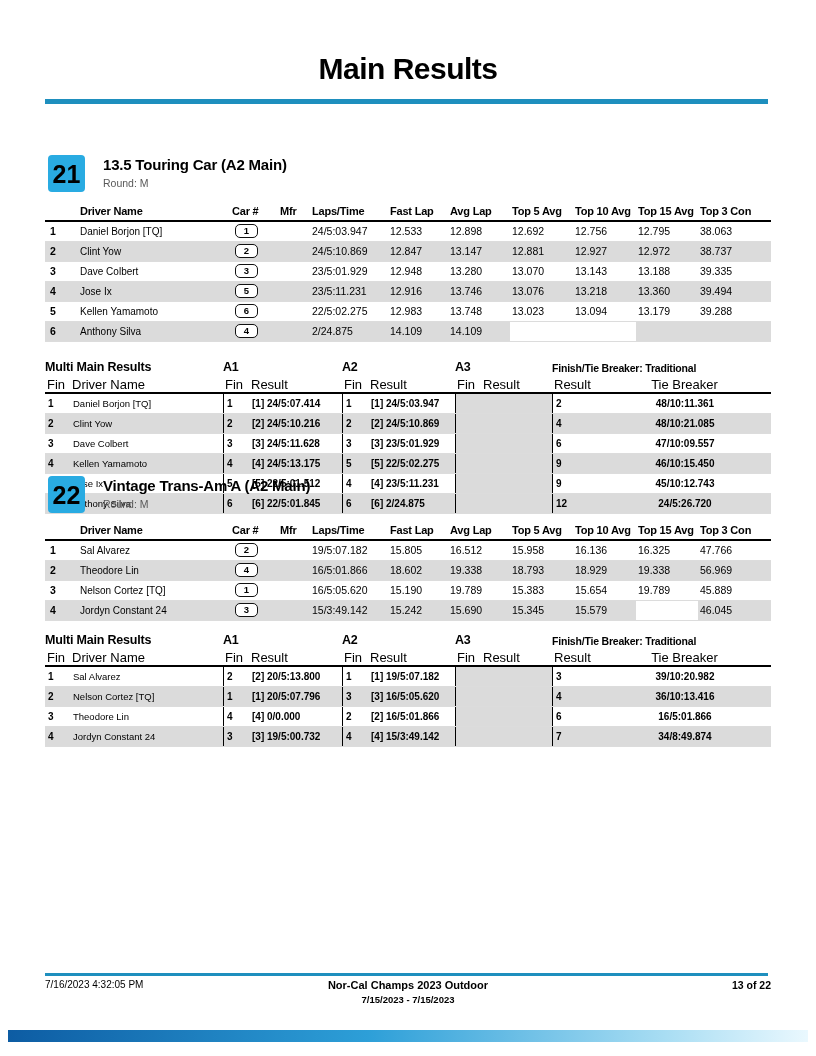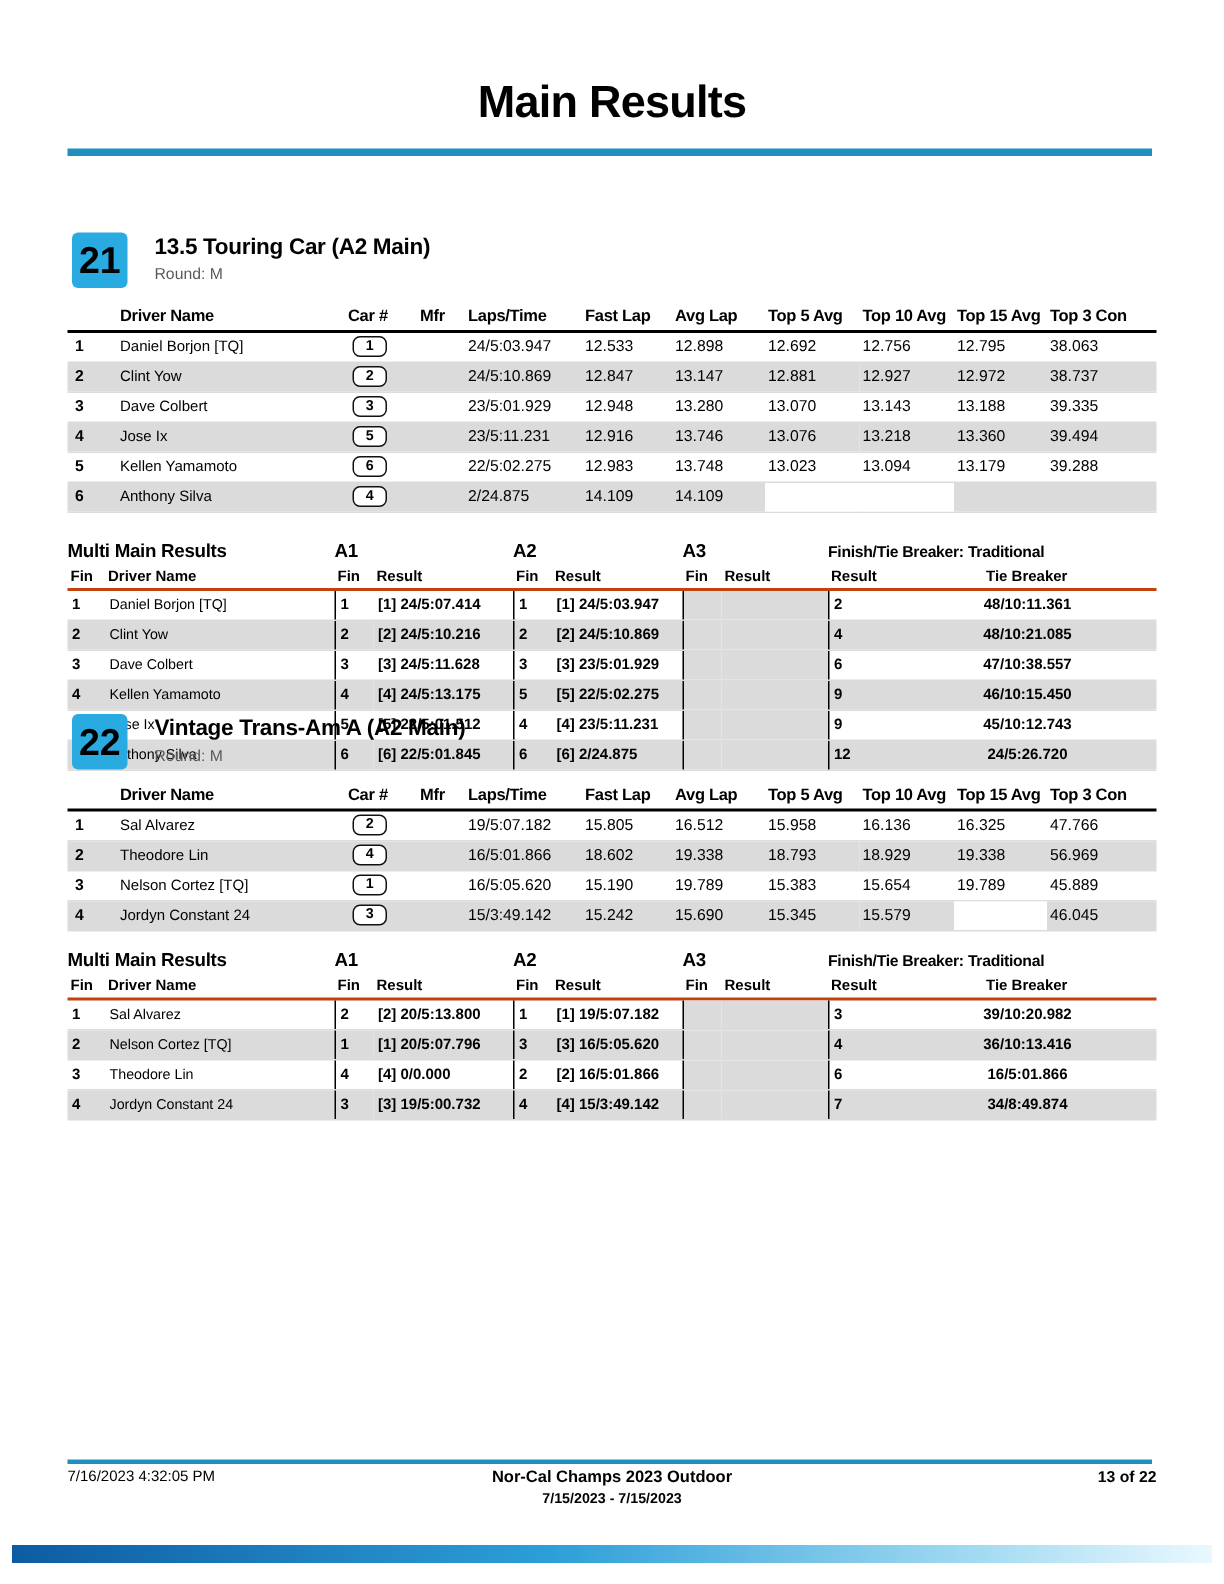--- a/index.html
+++ b/index.html
@@ -49,21 +49,21 @@
              border-radius:5px;background:#fff;font-size:9.5px;font-weight:bold;text-align:center;
              margin-left:3px;vertical-align:1px;}
 
   
   .multi{margin-top:17px;}
   .race-2 .multi{margin-top:11px;}
   .multi .ghead{display:grid;grid-template-columns:178px 119px 113px 97px 219px;
                 font-weight:bold;font-size:12.5px;line-height:16px;letter-spacing:-0.2px;}
   .multi .ghead .g-tb{font-size:10.5px;line-height:18px;}
   .multi .row{display:grid;grid-template-columns:25px 153px 26px 93px 26px 87px 26px 71px 70px 149px;}
-  .multi .chead{font-weight:bold;font-size:10px;line-height:15px;border-bottom:2px solid #c2410c;}
+  .multi .chead{font-weight:normal;font-size:13px;line-height:15px;border-bottom:2px solid #000000;}
   .multi .chead .cell{padding-left:2px;}
   .mrow{font-size:10px;line-height:19px;height:20px;border-bottom:1px solid #dcdcdc;}
   .mrow.stripe .cell{background:var(--stripe);}
   .mrow .cell{padding-left:3px;}
   .mrow .driver{font-size:9.5px;}
   .mrow .fin,.mrow .res,.mrow .pts,.mrow .tie{font-weight:bold;}
   .divL{border-left:1px solid #000;}
   .cell.a3bg{background:var(--stripe);}
   .cell.tie,.chead .tie-h{text-align:center;padding-right:26px;}
 
@@ -232,21 +232,21 @@
         <div class="row mrow">
           <div class="cell fin">3</div>
           <div class="cell driver">Dave Colbert</div>
           <div class="cell fin divL">3</div>
           <div class="cell res">[3] 24/5:11.628</div>
           <div class="cell fin divL">3</div>
           <div class="cell res">[3] 23/5:01.929</div>
           <div class="cell fin divL a3bg"></div>
           <div class="cell res a3bg"></div>
           <div class="cell pts divL">6</div>
-          <div class="cell tie">47/10:38.557</div>
+          <div class="cell tie">47/10:09.557</div>
         </div>
         <div class="row mrow stripe">
           <div class="cell fin">4</div>
           <div class="cell driver">Kellen Yamamoto</div>
           <div class="cell fin divL">4</div>
           <div class="cell res">[4] 24/5:13.175</div>
           <div class="cell fin divL">5</div>
           <div class="cell res">[5] 22/5:02.275</div>
           <div class="cell fin divL a3bg"></div>
           <div class="cell res a3bg"></div>

